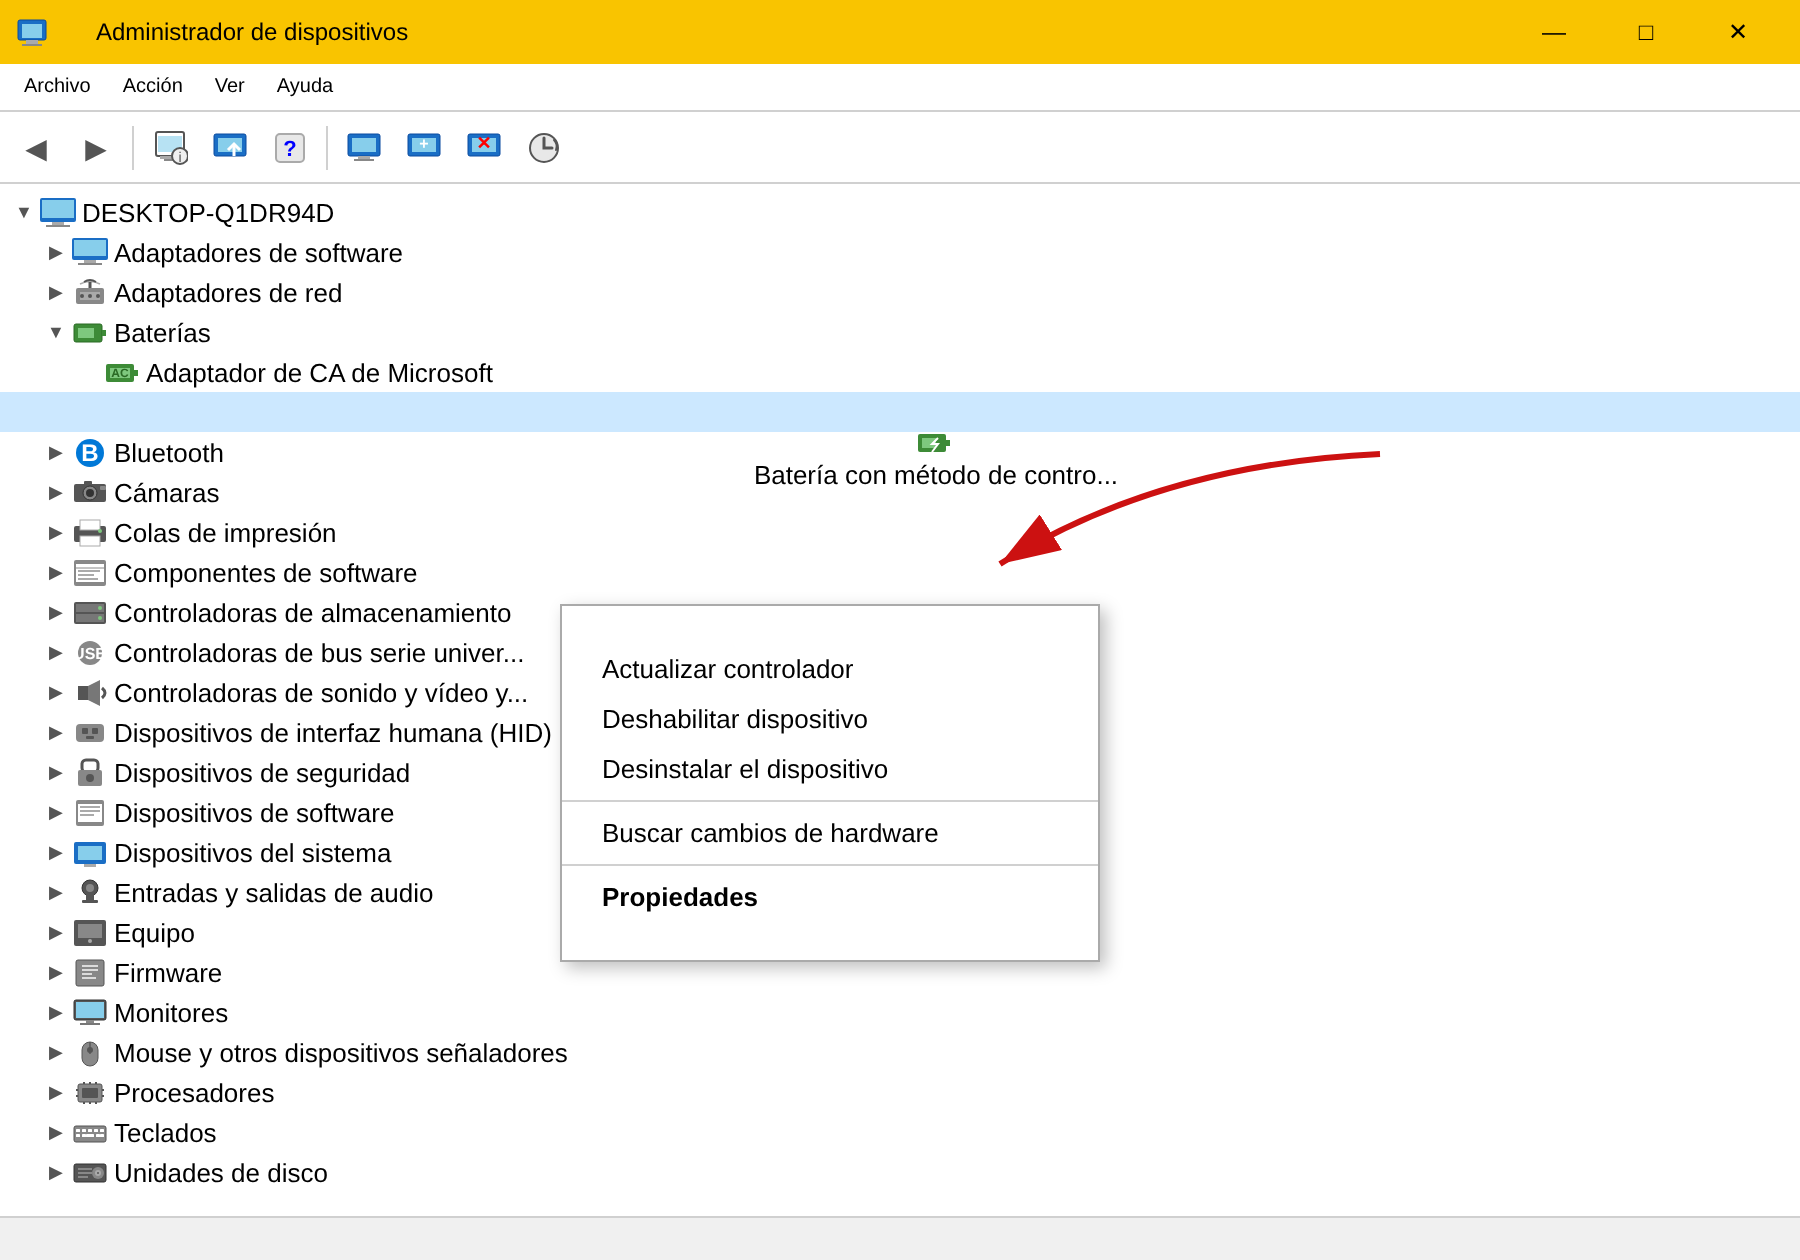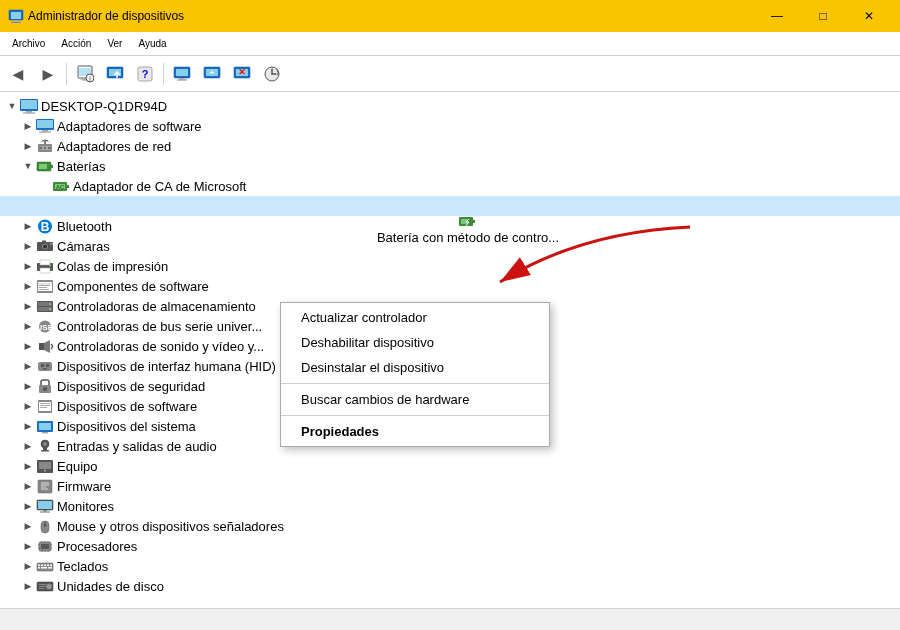--- a/index.html
+++ b/index.html
@@ -5,21 +5,21 @@
     * { margin: 0; padding: 0; box-sizing: border-box; }
     body { font-family: 'Segoe UI', Tahoma, Geneva, Verdana, sans-serif; font-size: 13px; background: #f0f0f0; width: 900px; height: 630px; overflow: hidden; }
 
     
     .title-bar {
       background: #f9c400;
       height: 32px;
       display: flex;
       align-items: center;
       padding: 0 8px;
-      gap: 4px;
+      gap: 24px;
     }
     .title-bar-icon {
       width: 16px; height: 16px;
       display: flex; align-items: center; justify-content: center;
     }
     .title-bar-title {
       flex: 1;
       font-size: 12px;
       font-weight: 500;
       color: #000;
@@ -143,21 +143,21 @@
     
     .context-menu {
       position: absolute;
       left: 280px;
       top: 210px;
       width: 270px;
       background: #fff;
       border: 1px solid #aaa;
       box-shadow: 3px 3px 8px rgba(0,0,0,0.25);
       z-index: 100;
-      padding: 2px 0;
+      padding: 19px 0;
     }
     .ctx-item {
       padding: 5px 20px;
       cursor: pointer;
       font-size: 13px;
       color: #000;
       white-space: nowrap;
     }
     .ctx-item.bold { font-weight: bold; }
     .ctx-separator {

